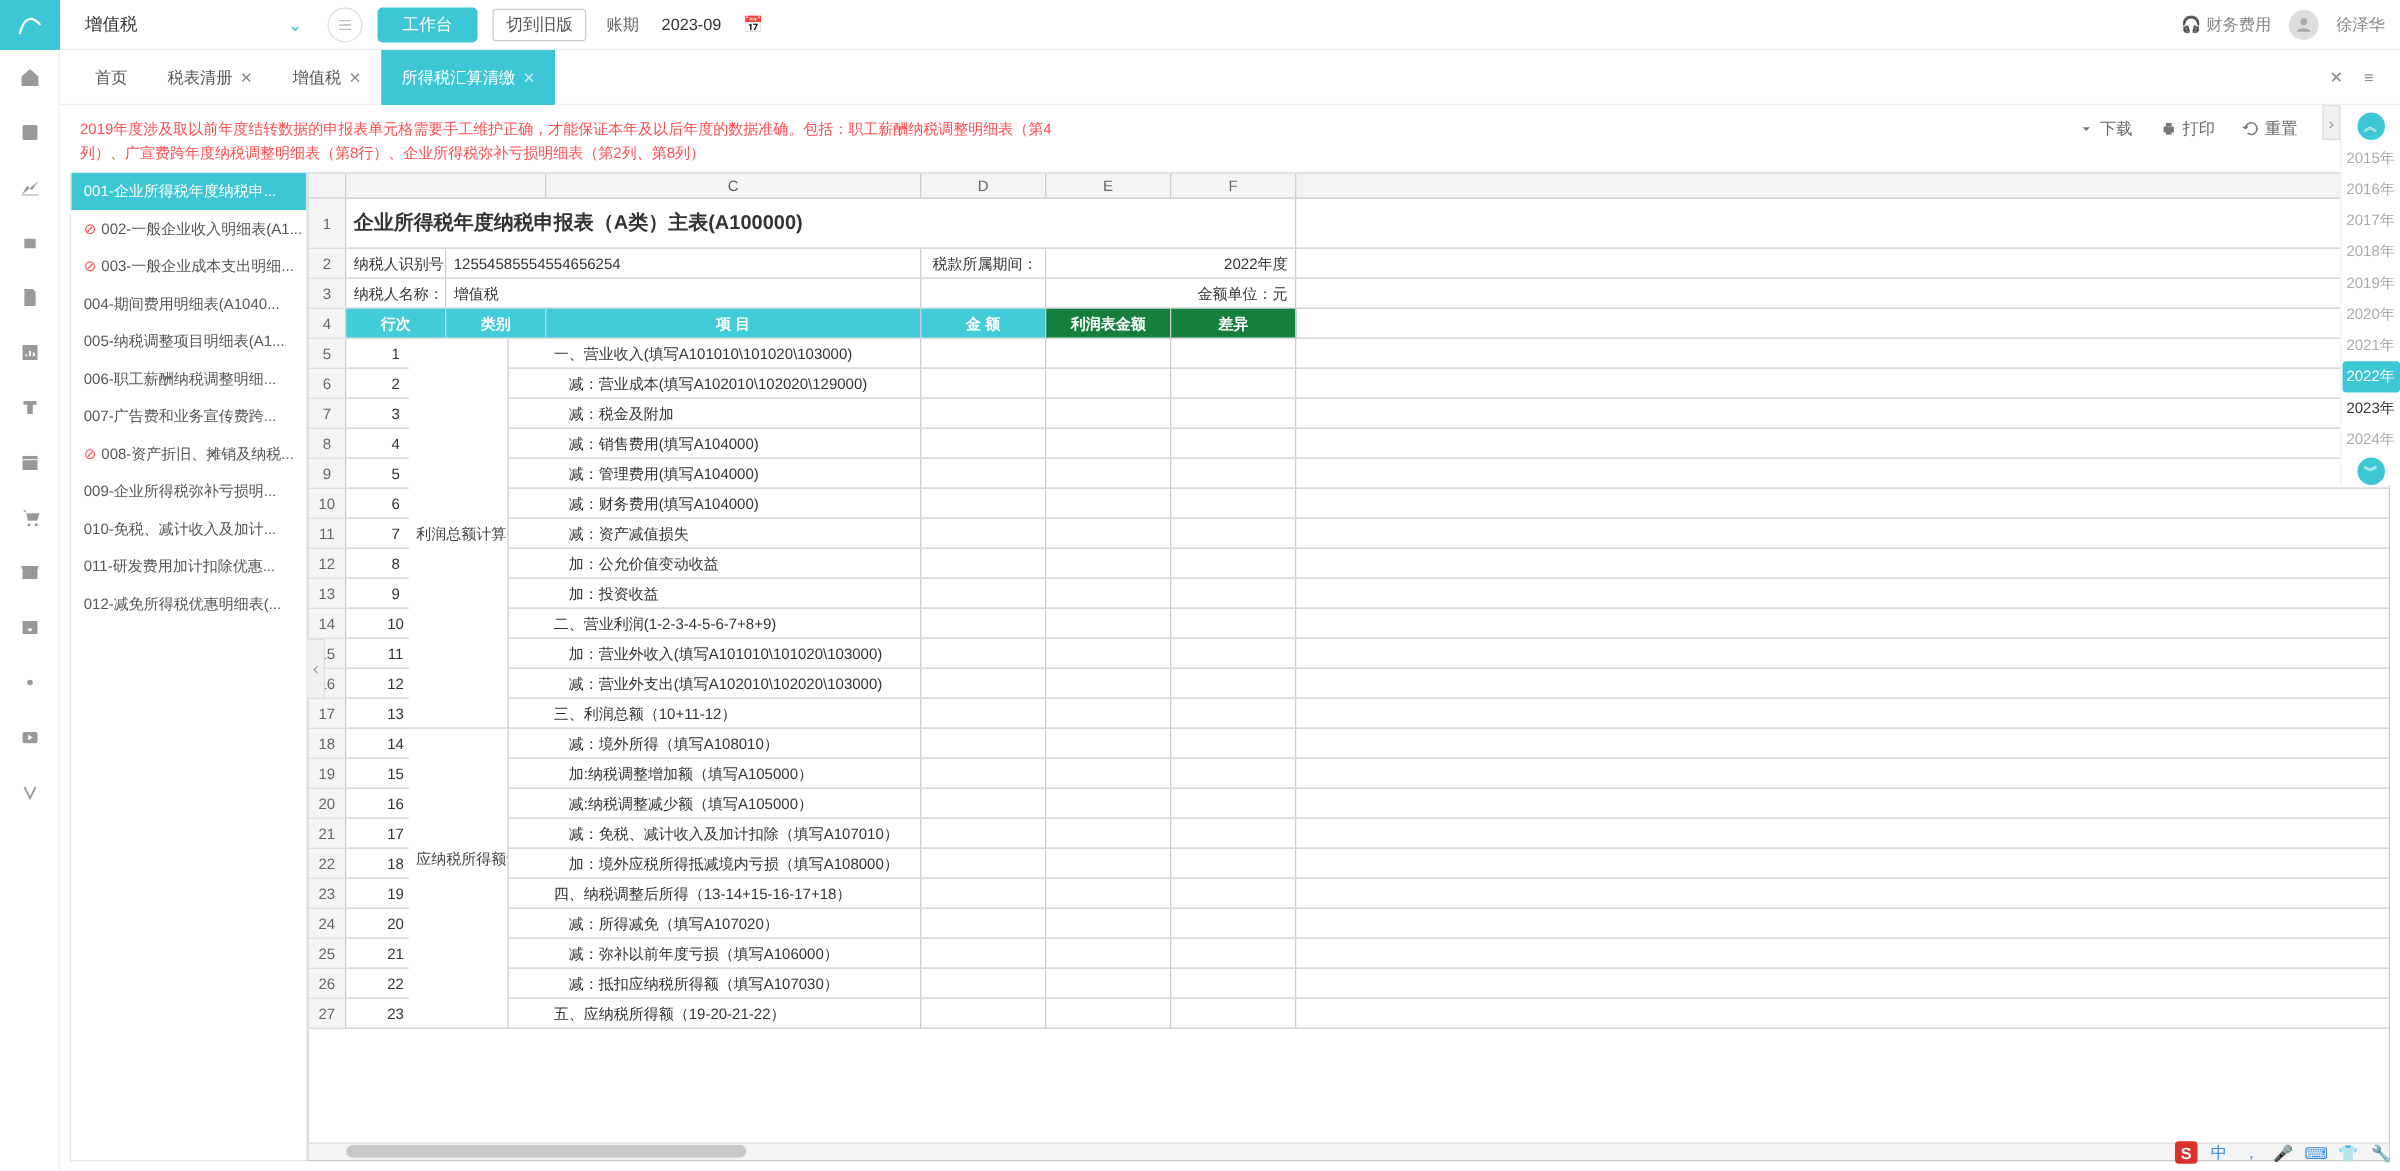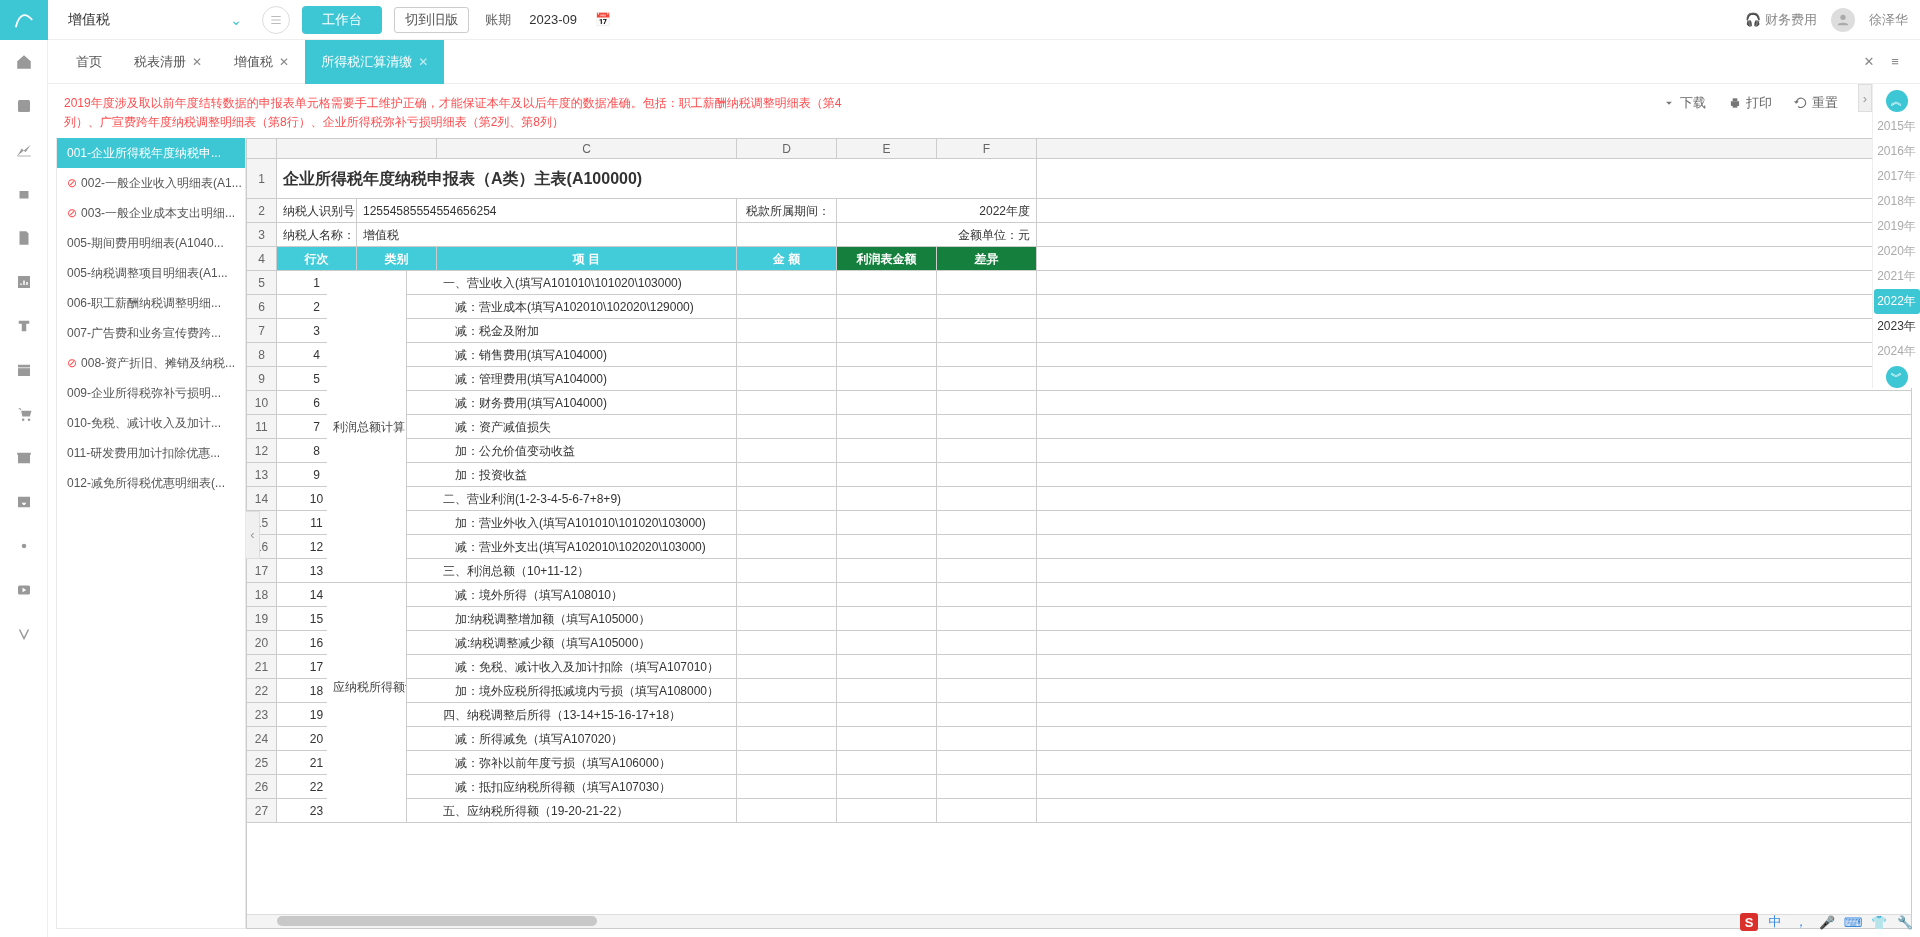--- a/index.html
+++ b/index.html
@@ -255,21 +255,21 @@
               </div>
               <div class="frow">
                 <span class="warn">⊘</span>
                 <span>002-一般企业收入明细表(A1...</span>
               </div>
               <div class="frow">
                 <span class="warn">⊘</span>
                 <span>003-一般企业成本支出明细...</span>
               </div>
               <div class="frow">
-                <span>005-期间费用明细表(A1040...</span>
+                <span>004-期间费用明细表(A1040...</span>
               </div>
               <div class="frow">
                 <span>005-纳税调整项目明细表(A1...</span>
               </div>
               <div class="frow">
                 <span>006-职工薪酬纳税调整明细...</span>
               </div>
               <div class="frow">
                 <span>007-广告费和业务宣传费跨...</span>
               </div>

